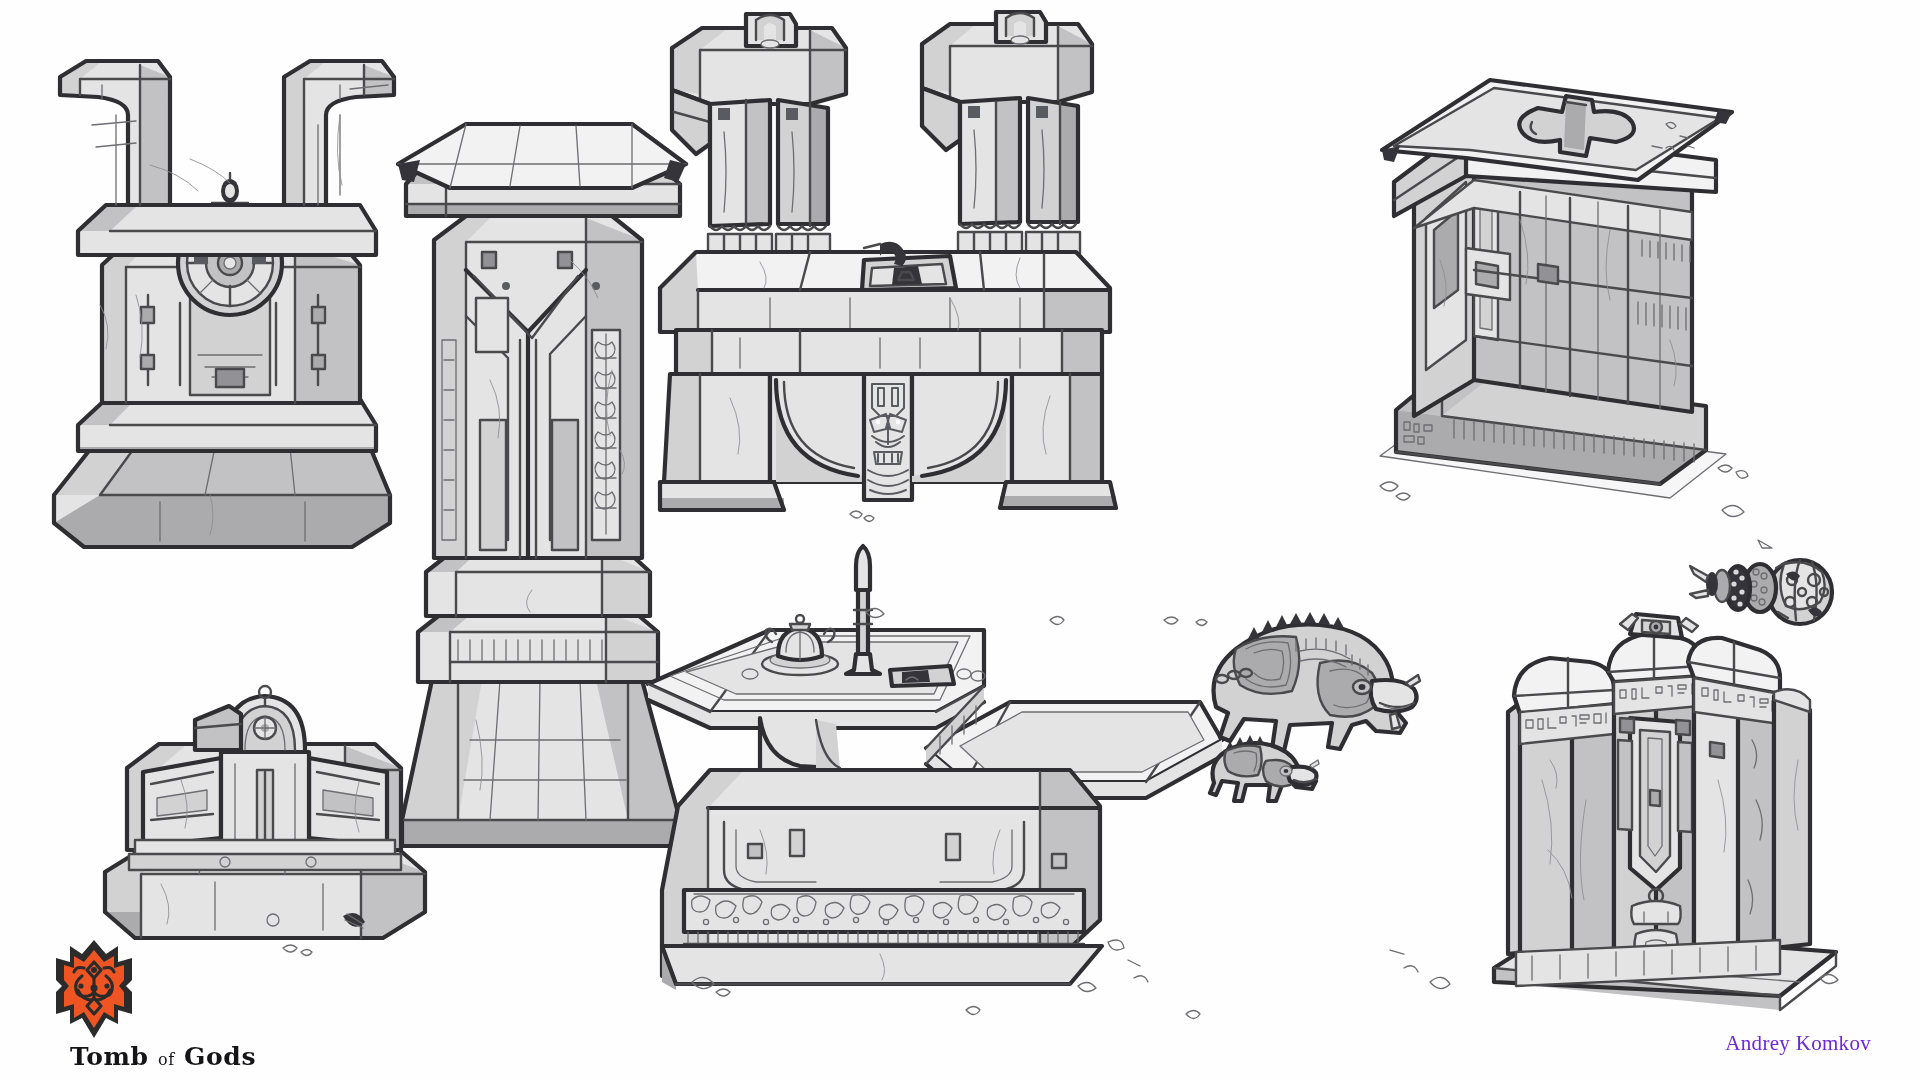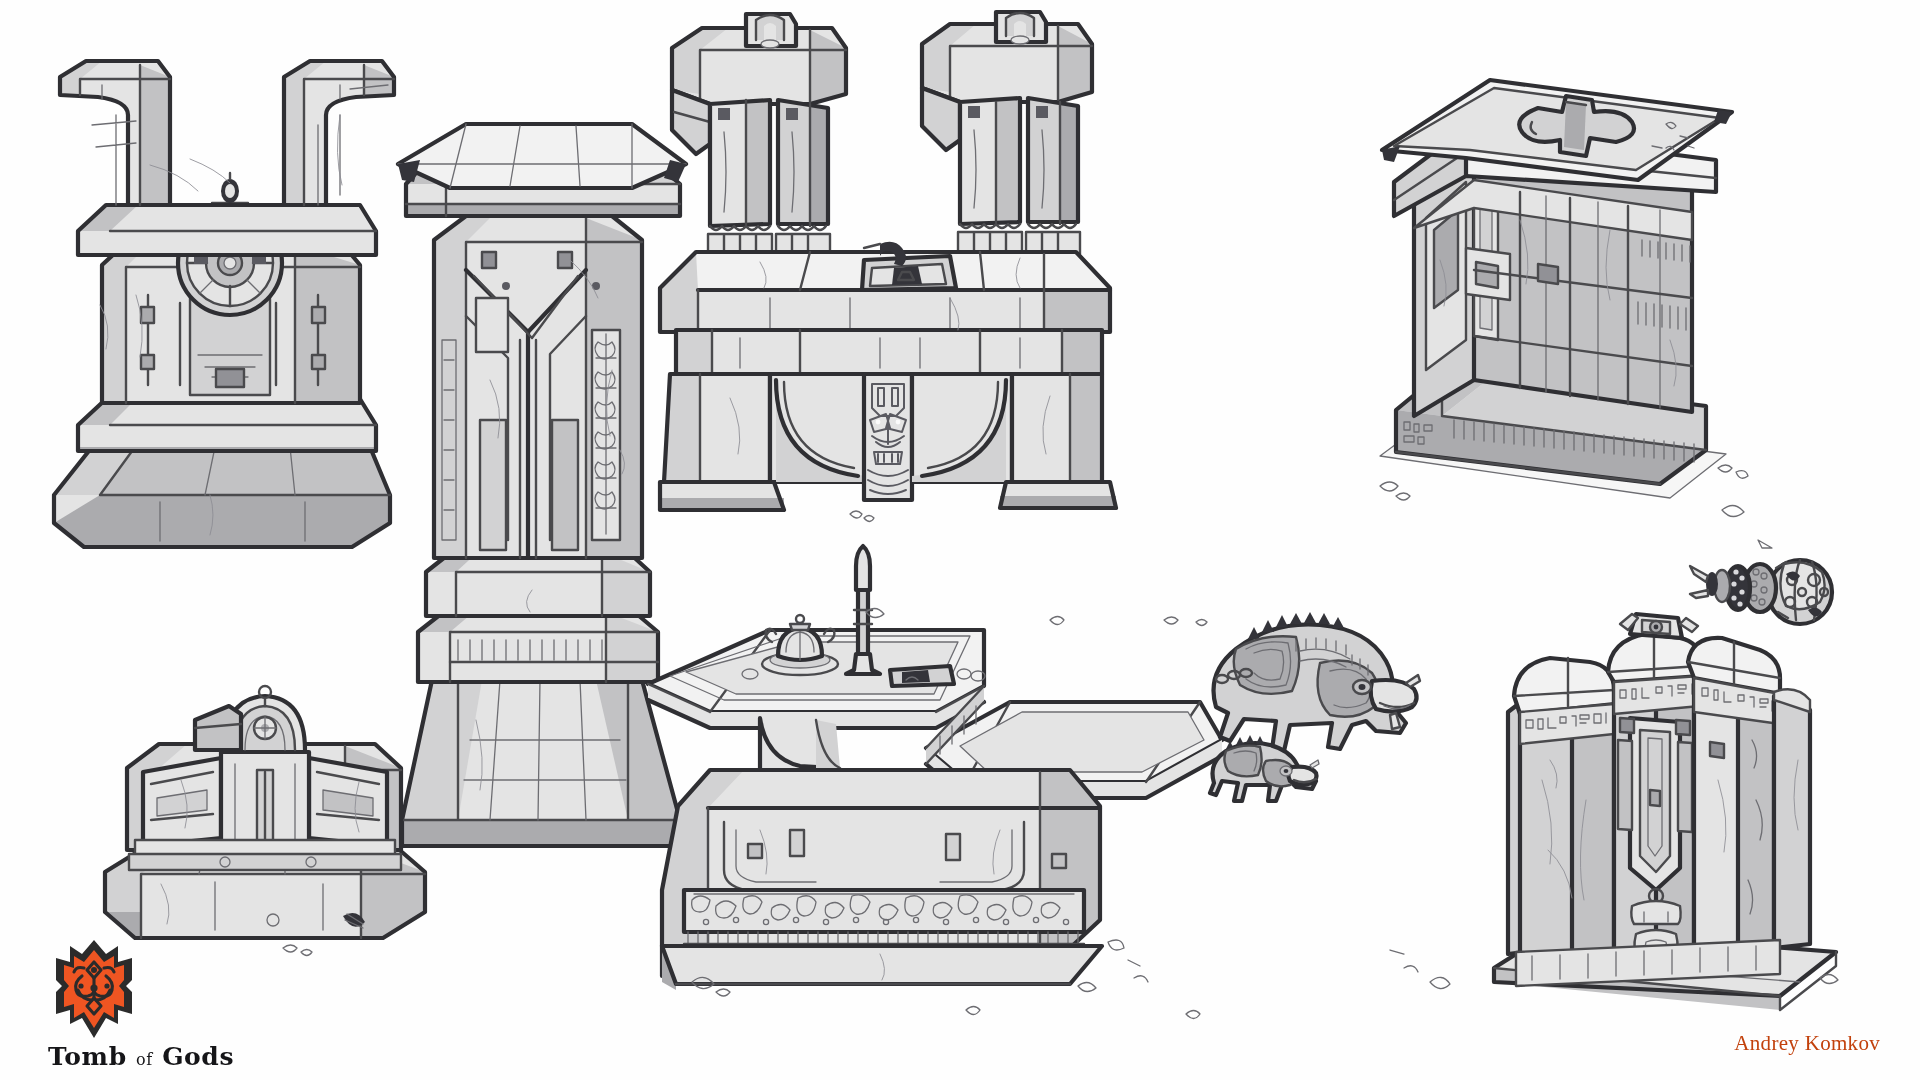--- a/index.html
+++ b/index.html
@@ -33,26 +33,27 @@
 
   
   #logo-block{position:absolute;left:48px;top:940px;width:230px;}
   #logo-mark{display:block;}
   #logo-word{
     margin-top:6px;
     font-family:"DejaVu Serif", serif;
     font-size:25px;font-weight:700;letter-spacing:.6px;
     color:#151518;line-height:1;
     white-space:nowrap;
+    text-align:center;
   }
   #logo-word .small{font-size:16px;font-weight:400;}
   #signature{
-    position:absolute;right:40px;bottom:24px;
+    position:absolute;right:49px;bottom:24px;
     font-family:"Liberation Serif", serif;
-    font-size:21px;color:#c2410c;letter-spacing:.3px;
+    font-size:21px;color:#6d28d9;letter-spacing:.3px;
   }
 </style>
 </head>
 <body>
 
 <div id="sheet">
 
   <div class="asset" style="left:40px;top:55px;">
     <svg width="360" height="500" viewBox="0 0 360 500">
 

